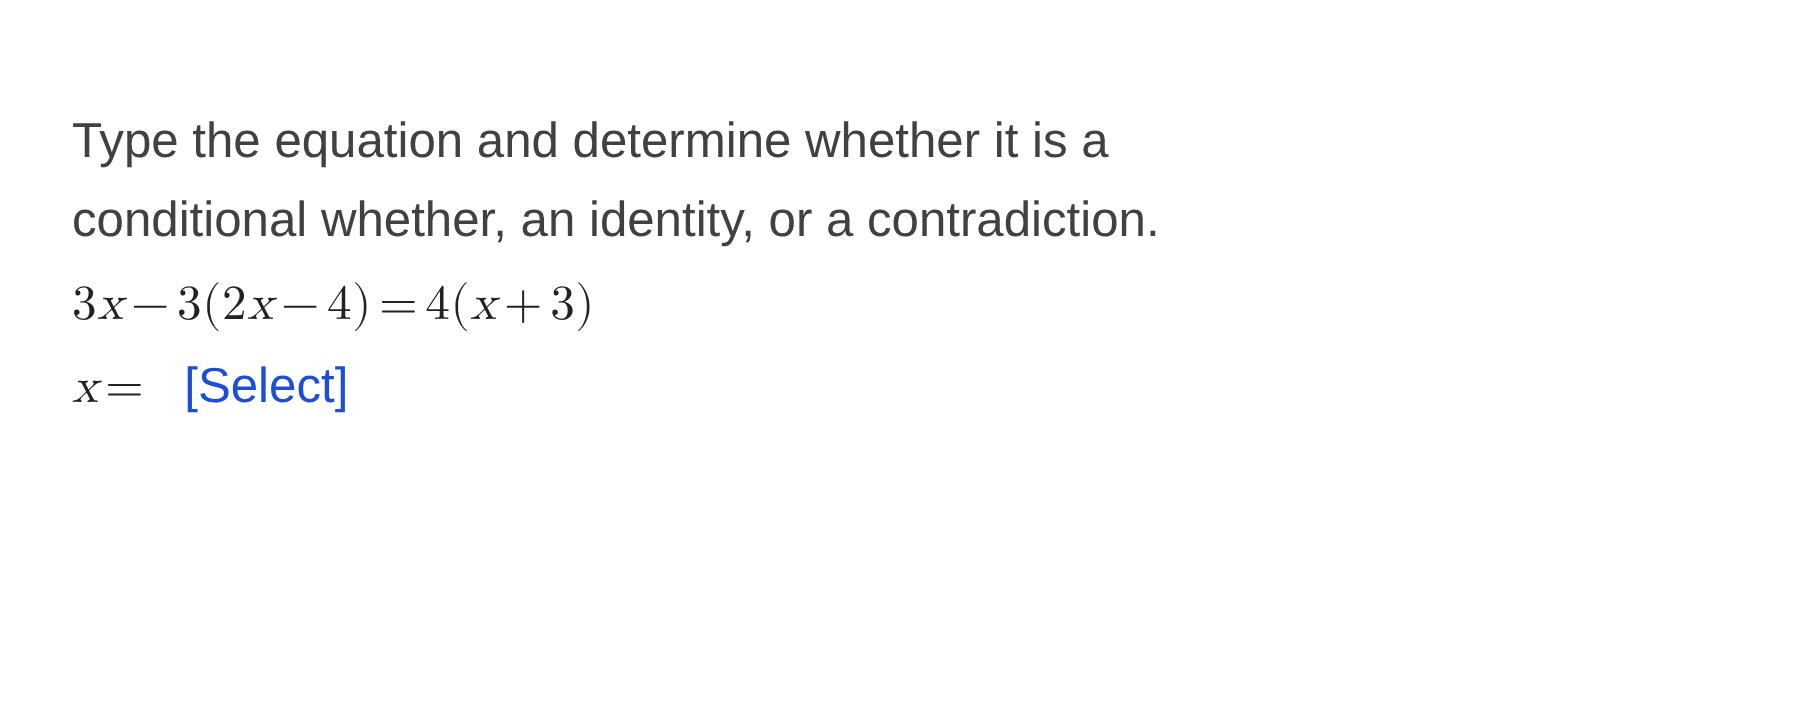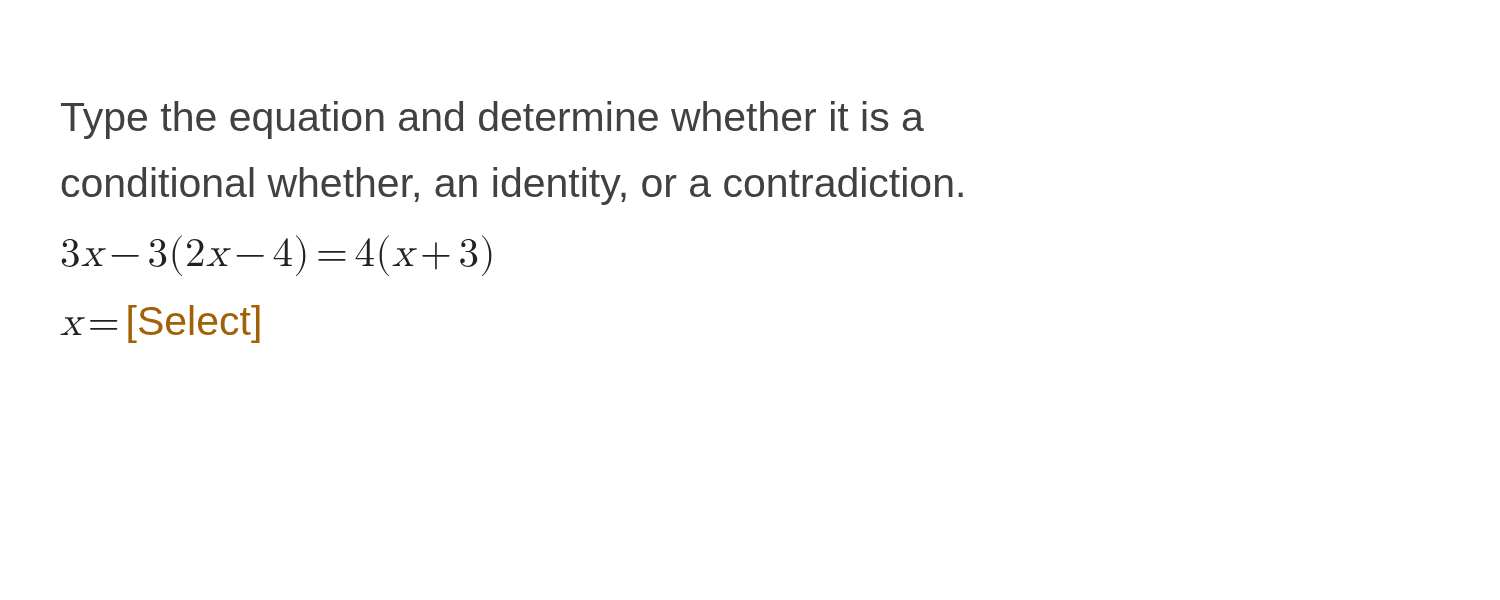--- a/index.html
+++ b/index.html
@@ -48,22 +48,23 @@
     }
     .answer-line .math-var {
       font-style: italic;
       font-family: "Latin Modern Math", "STIX Two Math", "Cambria Math", Georgia, serif;
     }
     .answer-line .math-op {
       font-family: "Latin Modern Math", "STIX Two Math", "Cambria Math", Georgia, serif;
     }
     .select-placeholder {
       font-family: -apple-system, BlinkMacSystemFont, "Segoe UI", Helvetica, Arial, sans-serif;
-      color: #a16207;
+      color: #1d4ed8;
       font-style: normal;
+      margin-left: 28px;
     }
     .type-line {
       font-size: 41px;
       line-height: 1.6;
       color: #414141;
       margin-top: 8px;
       font-weight: 400;
     }
   </style>
 </head>

